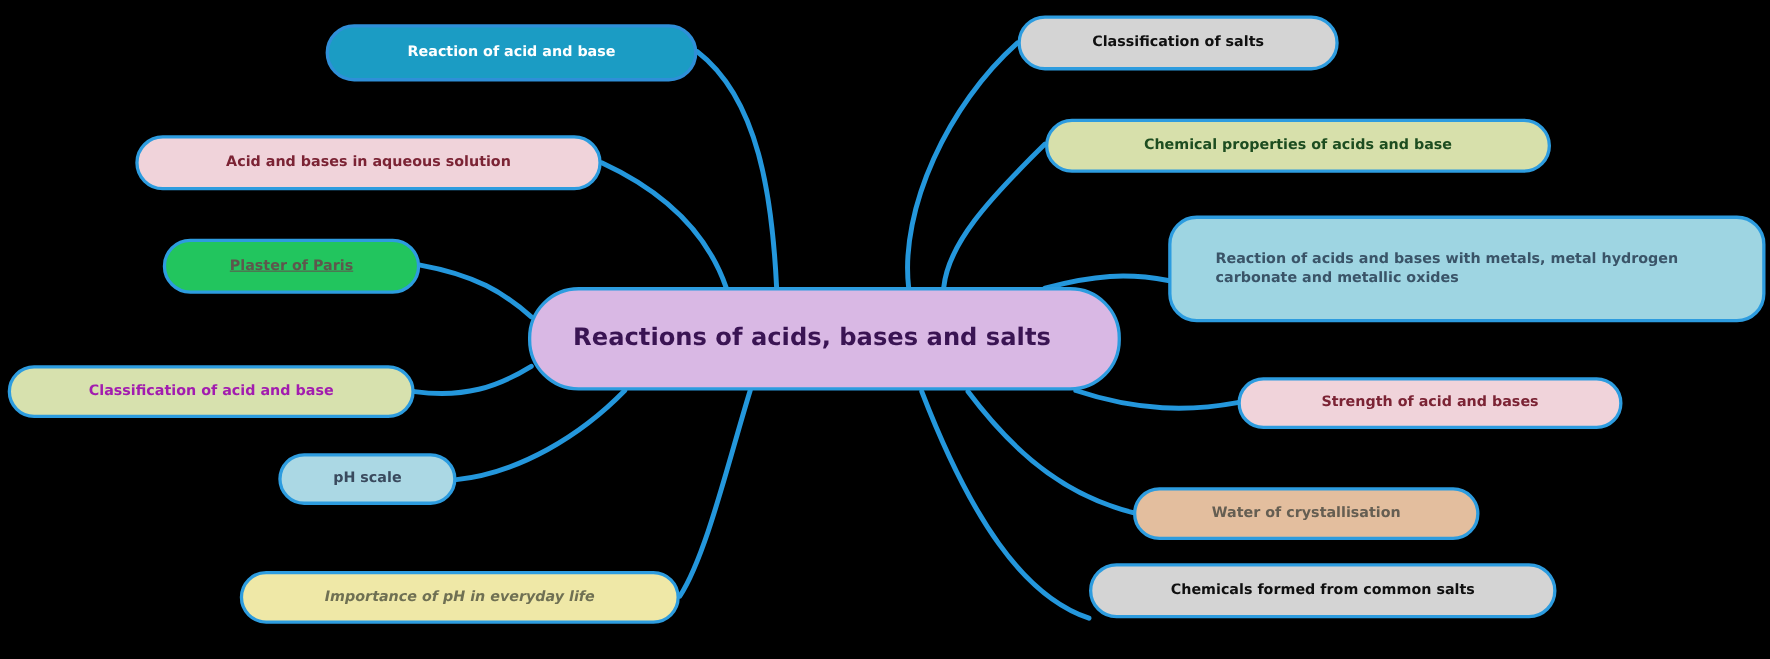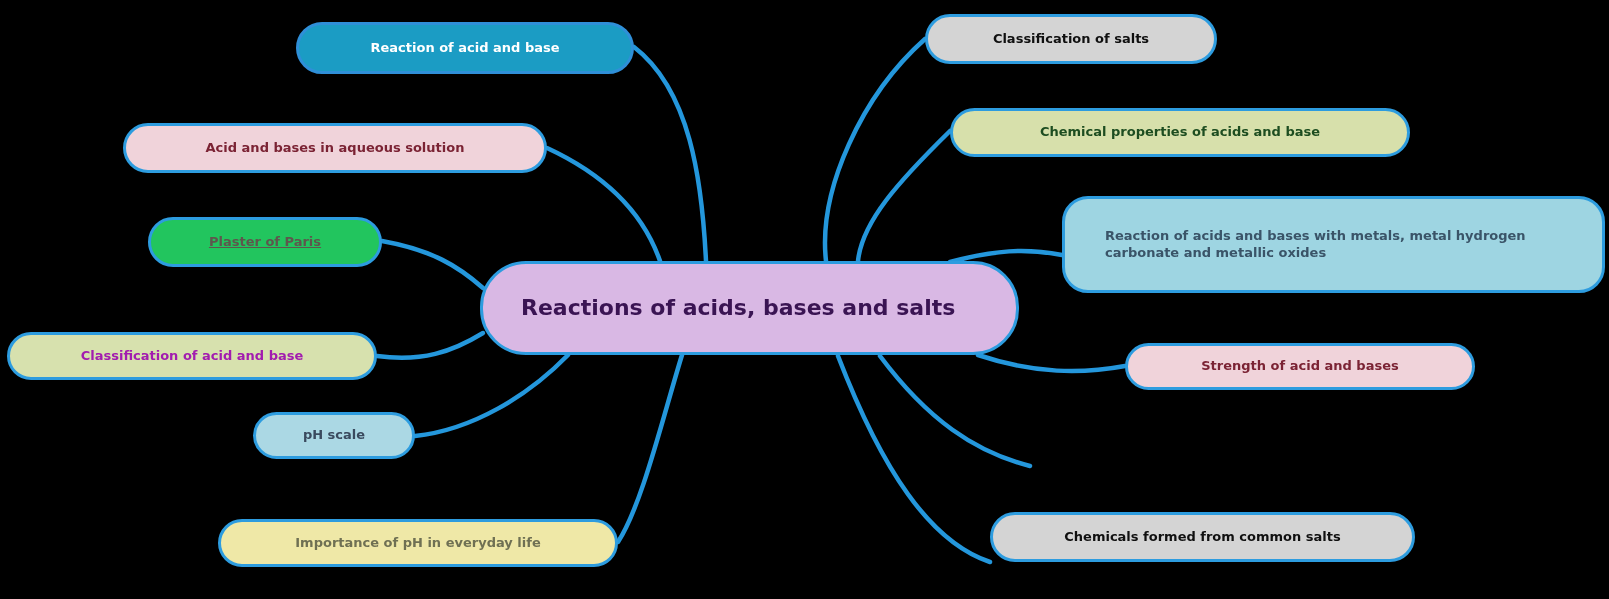--- a/index.html
+++ b/index.html
@@ -85,31 +85,34 @@
     </div>
     <div class="node" style="left: 148px; top: 217px; width: 234px; height: 50px; background: #22c55e; color: rgb(94, 87, 77); border-color: rgb(45, 156, 223); text-decoration: underline;">
       <span>Plaster of Paris</span>
     </div>
     <div class="node" style="left: 7px; top: 332px; width: 370px; height: 48px; background: rgb(215, 225, 174); color: #a21caf; border-color: rgb(45, 156, 223); justify-content: center;">
       <span>Classification of acid and base</span>
     </div>
     <div class="node" style="left: 253px; top: 412px; width: 162px; height: 47px; background: rgb(171, 216, 228); color: rgb(58, 74, 94); border-color: rgb(45, 156, 223);">
       <span>pH scale</span>
     </div>
-    <div class="node" style="left: 218px; top: 519px; width: 400px; height: 48px; background: rgb(239, 232, 167); color: rgb(111, 112, 83); border-color: rgb(45, 156, 223);">
+    <div class="node" style="left: 218px; top: 519px; width: 400px; height: 48px; background: rgb(239, 232, 167); color: rgb(111, 112, 83); border-color: rgb(45, 156, 223); font-style: italic;">
       <span>Importance of pH in everyday life</span>
     </div>
     <div class="node" style="left: 925px; top: 14px; width: 292px; height: 50px; background: rgb(212, 212, 212); color: rgb(16, 16, 16); border-color: rgb(45, 156, 223);">
       <span>Classification of salts</span>
     </div>
     <div class="node" style="left: 950px; top: 108px; width: 460px; height: 49px; background: rgb(215, 224, 171); color: rgb(29, 77, 32); border-color: rgb(45, 156, 223);">
       <span>Chemical properties of acids and base</span>
     </div>
     <div class="node align-left" style="left: 1062px; top: 196px; width: 543px; height: 97px; background: rgb(158, 213, 226); color: rgb(58, 84, 104); border-color: rgb(45, 156, 223); padding-left: 40px;">
       <span style="width: 430px;">Reaction of acids and bases with metals, metal hydrogen carbonate and metallic oxides</span>
     </div>
     <div class="node" style="left: 1125px; top: 343px; width: 350px; height: 47px; background: rgb(240, 211, 218); color: rgb(123, 35, 52); border-color: rgb(45, 156, 223);">
       <span>Strength of acid and bases</span>
     </div>
+    <div class="node" style="left: 1030px; top: 443px; width: 315px; height: 48px; background: rgb(227, 190, 158); color: rgb(101, 94, 82); border-color: rgb(45, 156, 223);">
+      <span>Water of crystallisation</span>
+    </div>
     <div class="node" style="left: 990px; top: 512px; width: 425px; height: 50px; background: rgb(212, 212, 212); color: rgb(16, 16, 16); border-color: rgb(45, 156, 223);">
       <span>Chemicals formed from common salts</span>
     </div>
   </div>
 
 </body></html>

